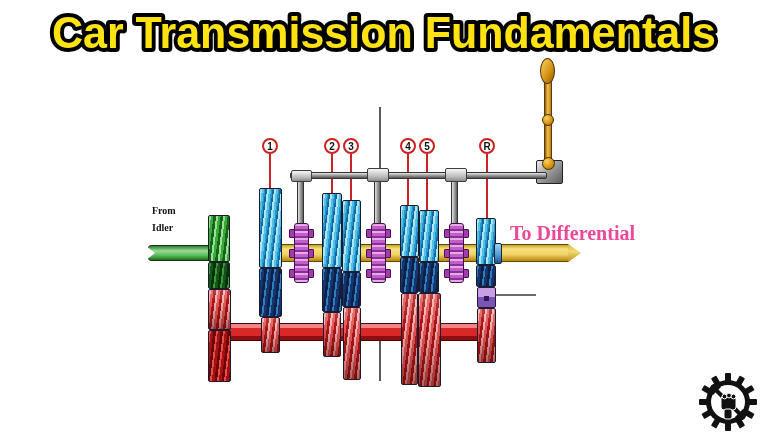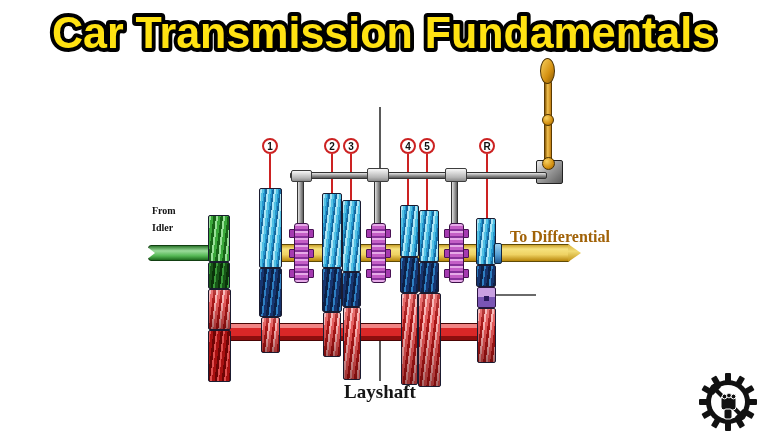--- a/index.html
+++ b/index.html
@@ -153,26 +153,25 @@
   <div class="mk" style="left:400px;">4</div>
   <div class="mk" style="left:419px;">5</div>
   <div class="mk" style="left:479px;">R</div>
 
 
   <div class="lbl" style="left:152px;top:202px;font-size:10px;line-height:17px;">
     <div>From</div>
     <div>Idler</div>
   </div>
 
-  <div class="lbl" style="left:510px;top:228px;font-size:16px;color:#a16207;">To Differential</div>
+  <div class="lbl" style="left:510px;top:222px;font-size:20px;color:#ec4899;">To Differential</div>
 
   <div class="pline" style="left:496px;top:294px;width:40px;height:2px;background:#6a6a6a;"></div>
 
   <div class="pline" style="left:379px;top:341px;width:2px;height:40px;"></div>
-  <div class="lbl" style="left:330px;top:381px;width:100px;text-align:center;font-size:19px;">Layshaft</div>
 
   <svg class="abs" style="left:698px;top:372px;z-index:6" width="60" height="60" viewBox="0 0 60 60">
     <g fill="#111">
       <rect x="27" y="1" width="6" height="9" rx="1" transform="rotate(0 30 30)"></rect>
       <rect x="27" y="1" width="6" height="9" rx="1" transform="rotate(30 30 30)"></rect>
       <rect x="27" y="1" width="6" height="9" rx="1" transform="rotate(60 30 30)"></rect>
       <rect x="27" y="1" width="6" height="9" rx="1" transform="rotate(90 30 30)"></rect>
       <rect x="27" y="1" width="6" height="9" rx="1" transform="rotate(120 30 30)"></rect>
       <rect x="27" y="1" width="6" height="9" rx="1" transform="rotate(150 30 30)"></rect>
       <rect x="27" y="1" width="6" height="9" rx="1" transform="rotate(180 30 30)"></rect>

